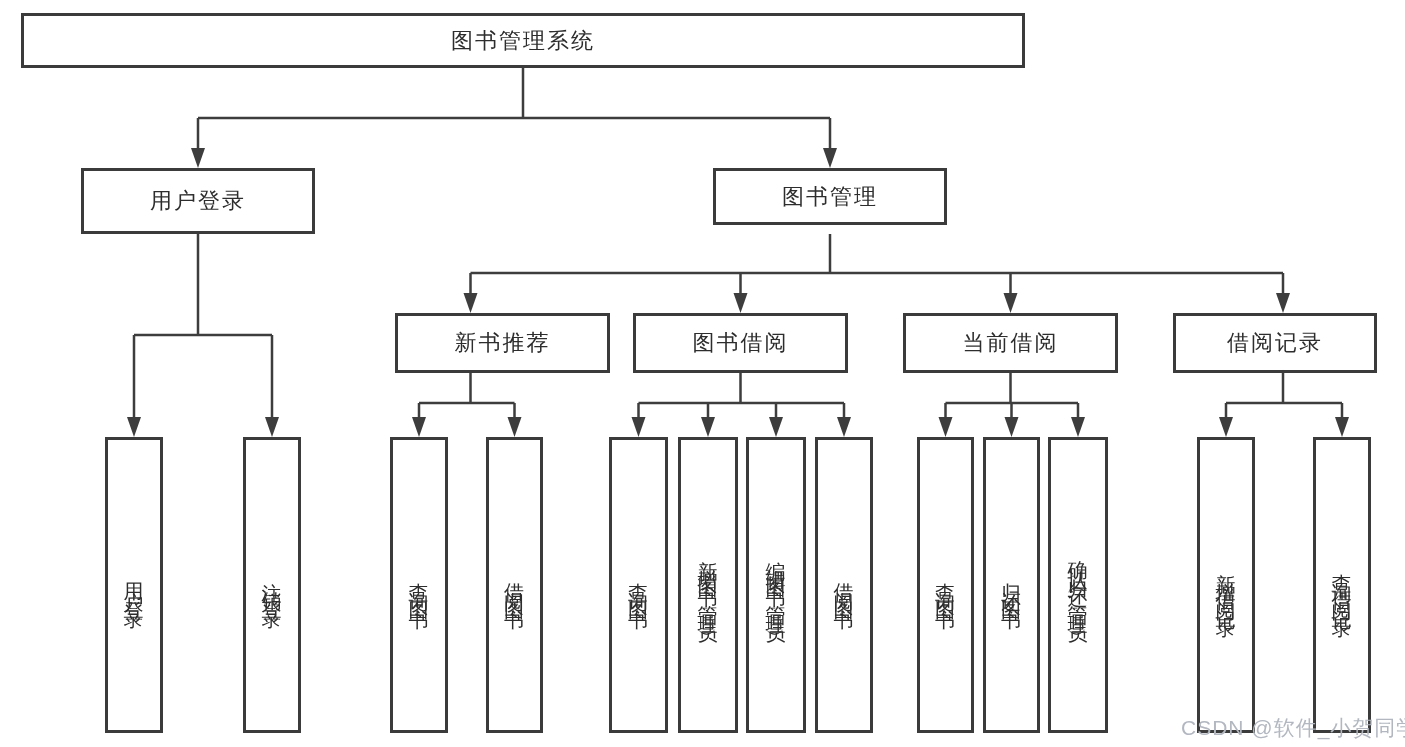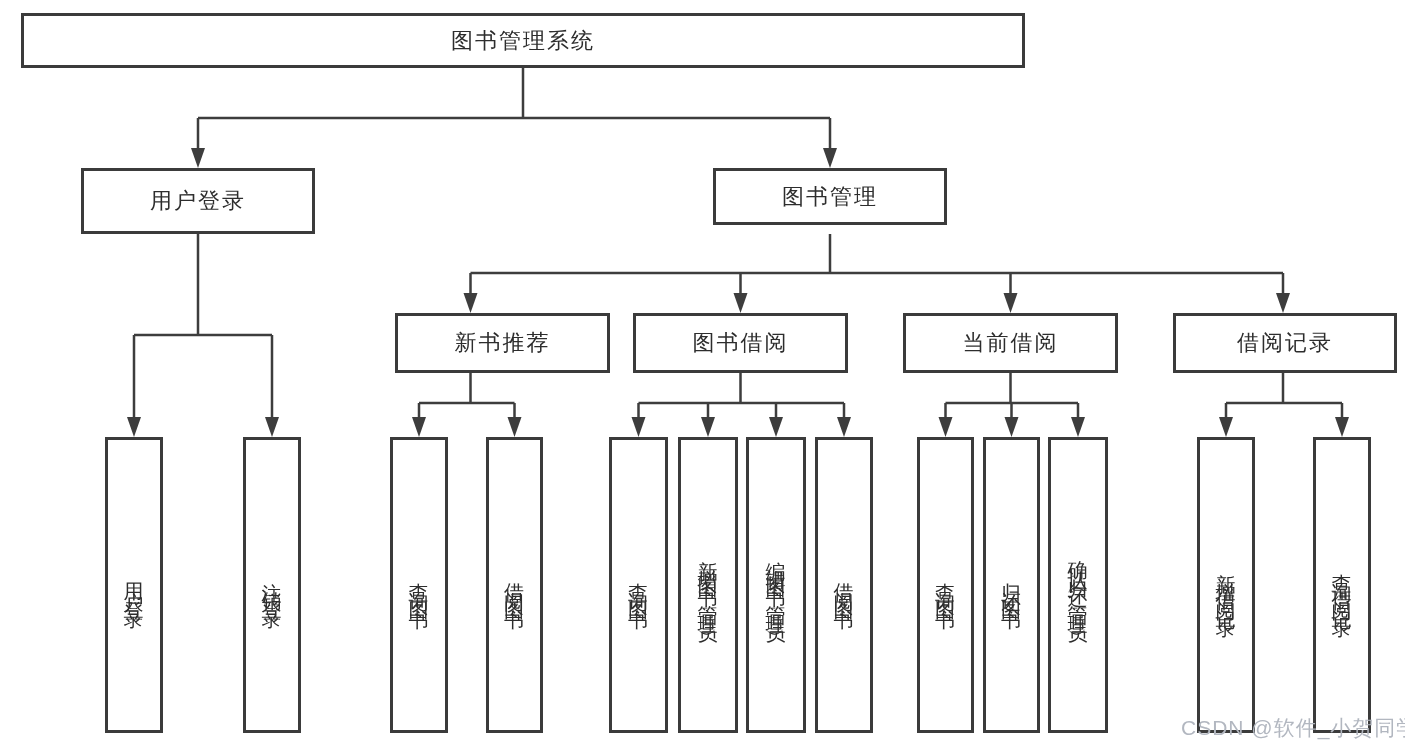--- a/index.html
+++ b/index.html
@@ -74,21 +74,21 @@
     </svg>
 
   <div class="box h" style="left:21px;top:13px;width:1004px;height:55px;">图书管理系统</div>
 
   <div class="box h" style="left:81px;top:168px;width:234px;height:66px;">用户登录</div>
   <div class="box h" style="left:713px;top:168px;width:234px;height:57px;">图书管理</div>
 
   <div class="box h" style="left:363px;top:313px;width:215px;height:60px;margin-left:32px;">新书推荐</div>
   <div class="box h" style="left:903px;top:313px;width:215px;height:60px;">当前借阅</div>
   <div class="box h" style="left:633px;top:313px;width:215px;height:60px;">图书借阅</div>
-  <div class="box h" style="left:1173px;top:313px;width:224px;height:60px;">借阅记录</div>
+  <div class="box h" style="left:1173px;top:313px;width:204px;height:60px;">借阅记录</div>
 
   <div class="box v" style="left:105px;top:437px;width:58px;height:296px;">用户登录</div>
   <div class="box v" style="left:243px;top:437px;width:58px;height:296px;">注销登录</div>
 
   <div class="box v" style="left:390px;top:437px;width:58px;height:296px;">查询图书</div>
   <div class="box v" style="left:486px;top:437px;width:57px;height:296px;">借阅图书</div>
 
   <div class="box v" style="left:609px;top:437px;width:59px;height:296px;">查询图书</div>
   <div class="box v" style="left:678px;top:437px;width:60px;height:296px;">新增图书（管理员）</div>
   <div class="box v" style="left:746px;top:437px;width:60px;height:296px;">编辑图书（管理员）</div>

